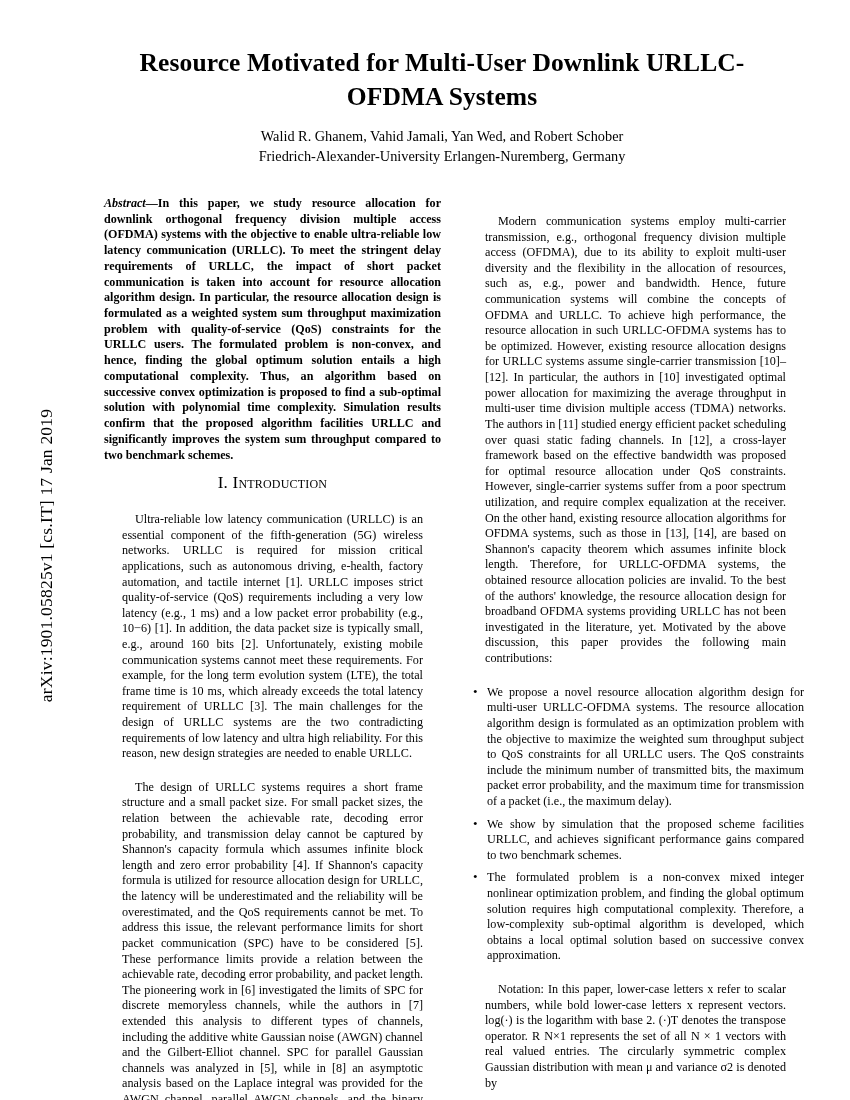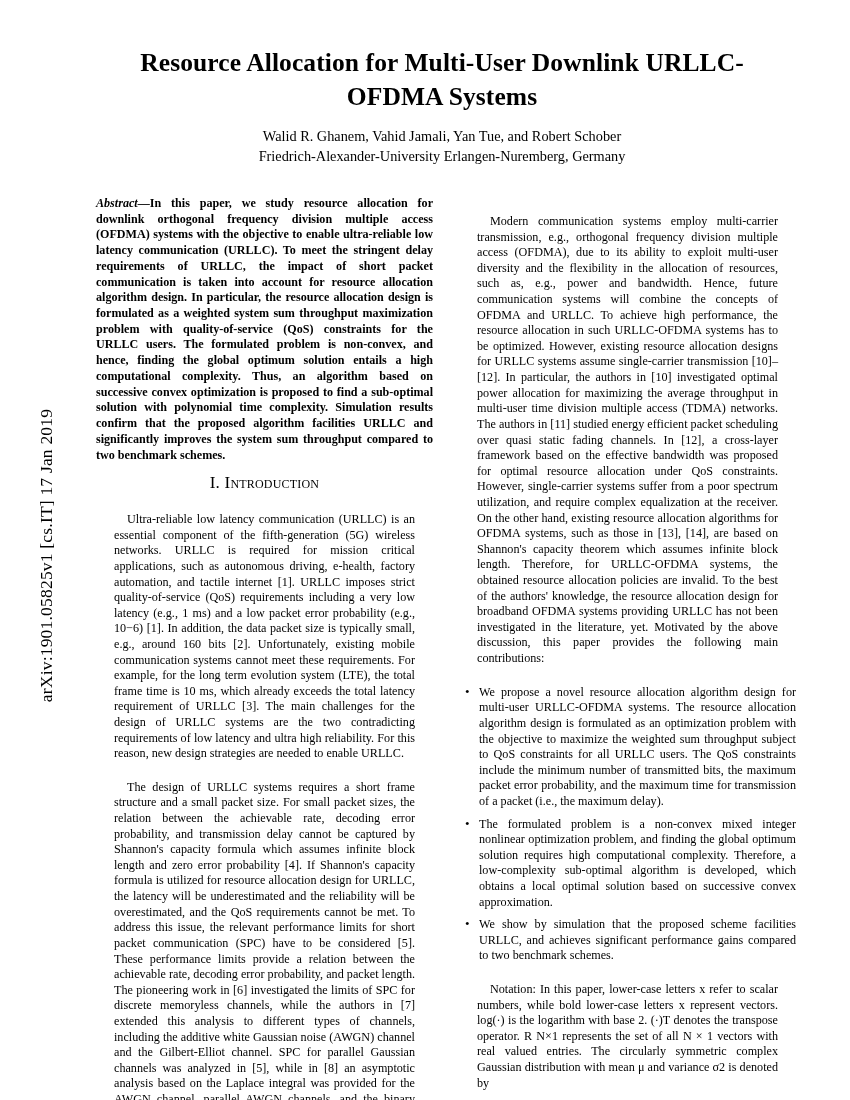--- a/index.html
+++ b/index.html
@@ -57,21 +57,21 @@
     margin: 0;
   }
   .affiliation {
     text-align: center;
     font-size: 14.3px;
     line-height: 1.38;
     margin: 0 0 26px 0;
   }
   .columns {
     position: absolute;
-    left: 96px;
+    left: 104px;
     top: 196px;
     width: 700px;
     height: 880px;
     display: flex;
     gap: 26px;
   }
   .col {
     width: 337px;
     font-size: 12.15px;
     line-height: 1.285;
@@ -127,22 +127,22 @@
   .it { }
 </style>
 </head>
 <body>
 
 <div class="page">
 
   <div class="arxiv-stamp">arXiv:1901.05825v1  [cs.IT]  17 Jan 2019</div>
 
   <div class="content">
-    <h1 class="title">Resource Allocation for Multi-User Downlink URLLC-OFDMA Systems</h1>
-    <div class="authors">Walid R. Ghanem, Vahid Jamali, Yan Tue, and Robert Schober</div>
+    <h1 class="title">Resource Motivated for Multi-User Downlink URLLC-OFDMA Systems</h1>
+    <div class="authors">Walid R. Ghanem, Vahid Jamali, Yan Wed, and Robert Schober</div>
     <div class="affiliation">Friedrich-Alexander-University Erlangen-Nuremberg, Germany</div>
   </div>
 
   <div class="columns">
 
     <div class="col">
       <p class="abstract"><span class="lead">Abstract—</span><span>In this paper, we study resource allocation for downlink orthogonal frequency division multiple access (OFDMA) systems with the objective to enable ultra-reliable low latency communication (URLLC). To meet the stringent delay requirements of URLLC, the impact of short packet communication is taken into account for resource allocation algorithm design. In particular, the resource allocation design is formulated as a weighted system sum throughput maximization problem with quality-of-service (QoS) constraints for the URLLC users. The formulated problem is non-convex, and hence, finding the global optimum solution entails a high computational complexity. Thus, an algorithm based on successive convex optimization is proposed to find a sub-optimal solution with polynomial time complexity. Simulation results confirm that the proposed algorithm facilities URLLC and significantly improves the system sum throughput compared to two benchmark schemes.</span></p>
 
       <div class="sec-head">
         <span>I.</span>
@@ -151,21 +151,21 @@
 
       <p class="body">Ultra-reliable low latency communication (URLLC) is an essential component of the fifth-generation (5G) wireless networks. URLLC is required for mission critical applications, such as autonomous driving, e-health, factory automation, and tactile internet [1]. URLLC imposes strict quality-of-service (QoS) requirements including a very low latency (e.g., 1 ms) and a low packet error probability (e.g., 10−6) [1]. In addition, the data packet size is typically small, e.g., around 160 bits [2]. Unfortunately, existing mobile communication systems cannot meet these requirements. For example, for the long term evolution system (LTE), the total frame time is 10 ms, which already exceeds the total latency requirement of URLLC [3]. The main challenges for the design of URLLC systems are the two contradicting requirements of low latency and ultra high reliability. For this reason, new design strategies are needed to enable URLLC.</p>
       <p class="body">The design of URLLC systems requires a short frame structure and a small packet size. For small packet sizes, the relation between the achievable rate, decoding error probability, and transmission delay cannot be captured by Shannon's capacity formula which assumes infinite block length and zero error probability [4]. If Shannon's capacity formula is utilized for resource allocation design for URLLC, the latency will be underestimated and the reliability will be overestimated, and the QoS requirements cannot be met. To address this issue, the relevant performance limits for short packet communication (SPC) have to be considered [5]. These performance limits provide a relation between the achievable rate, decoding error probability, and packet length. The pioneering work in [6] investigated the limits of SPC for discrete memoryless channels, while the authors in [7] extended this analysis to different types of channels, including the additive white Gaussian noise (AWGN) channel and the Gilbert-Elliot channel. SPC for parallel Gaussian channels was analyzed in [5], while in [8] an asymptotic analysis based on the Laplace integral was provided for the AWGN channel, parallel AWGN channels, and the binary symmetric channel (BSC). In [9], the authors investigated the maximum achievable rate for SPC over quasi-static multiple-input multiple-output fading channels.</p>
     </div>
 
     <div class="col">
       <p class="body">Modern communication systems employ multi-carrier transmission, e.g., orthogonal frequency division multiple access (OFDMA), due to its ability to exploit multi-user diversity and the flexibility in the allocation of resources, such as, e.g., power and bandwidth. Hence, future communication systems will combine the concepts of OFDMA and URLLC. To achieve high performance, the resource allocation in such URLLC-OFDMA systems has to be optimized. However, existing resource allocation designs for URLLC systems assume single-carrier transmission [10]–[12]. In particular, the authors in [10] investigated optimal power allocation for maximizing the average throughput in multi-user time division multiple access (TDMA) networks. The authors in [11] studied energy efficient packet scheduling over quasi static fading channels. In [12], a cross-layer framework based on the effective bandwidth was proposed for optimal resource allocation under QoS constraints. However, single-carrier systems suffer from a poor spectrum utilization, and require complex equalization at the receiver. On the other hand, existing resource allocation algorithms for OFDMA systems, such as those in [13], [14], are based on Shannon's capacity theorem which assumes infinite block length. Therefore, for URLLC-OFDMA systems, the obtained resource allocation policies are invalid. To the best of the authors' knowledge, the resource allocation design for broadband OFDMA systems providing URLLC has not been investigated in the literature, yet. Motivated by the above discussion, this paper provides the following main contributions:</p>
 
       <ul class="bullets">
         <li>We propose a novel resource allocation algorithm design for multi-user URLLC-OFDMA systems. The resource allocation algorithm design is formulated as an optimization problem with the objective to maximize the weighted sum throughput subject to QoS constraints for all URLLC users. The QoS constraints include the minimum number of transmitted bits, the maximum packet error probability, and the maximum time for transmission of a packet (i.e., the maximum delay).</li>
+        <li>We show by simulation that the proposed scheme facilities URLLC, and achieves significant performance gains compared to two benchmark schemes.</li>
         <li>The formulated problem is a non-convex mixed integer nonlinear optimization problem, and finding the global optimum solution requires high computational complexity. Therefore, a low-complexity sub-optimal algorithm is developed, which obtains a local optimal solution based on successive convex approximation.</li>
-        <li>We show by simulation that the proposed scheme facilities URLLC, and achieves significant performance gains compared to two benchmark schemes.</li>
       </ul>
 
       <p class="body notation"><span class="it">Notation</span><span>: In this paper, lower-case letters x refer to scalar numbers, while bold lower-case letters x represent vectors. log(·) is the logarithm with base 2. (·)T denotes the transpose operator. R N×1 represents the set of all N × 1 vectors with real valued entries. The circularly symmetric complex Gaussian distribution with mean μ and variance σ2 is denoted by</span></p>
     </div>
 
   </div>
 </div>
 
 </body></html>

